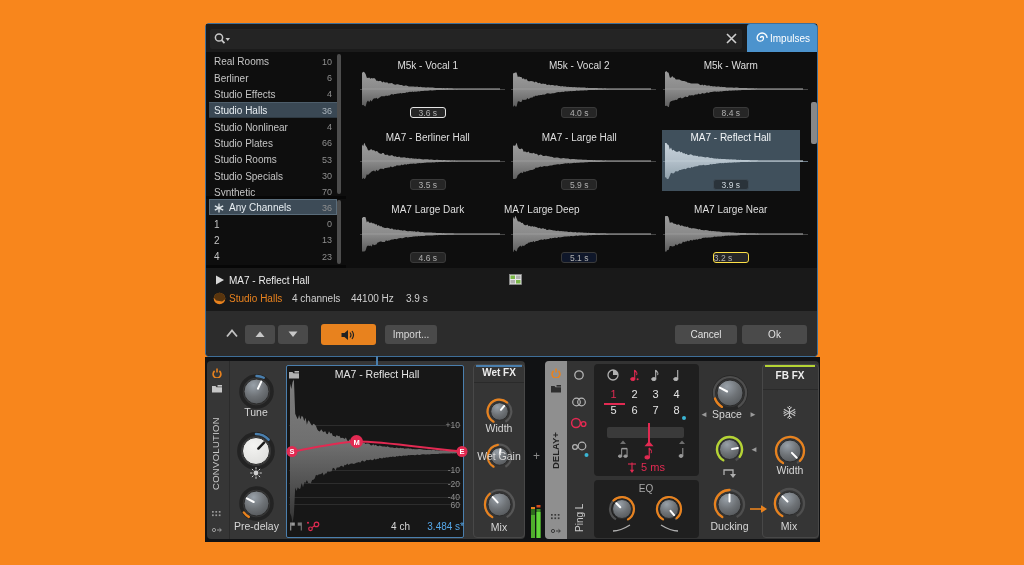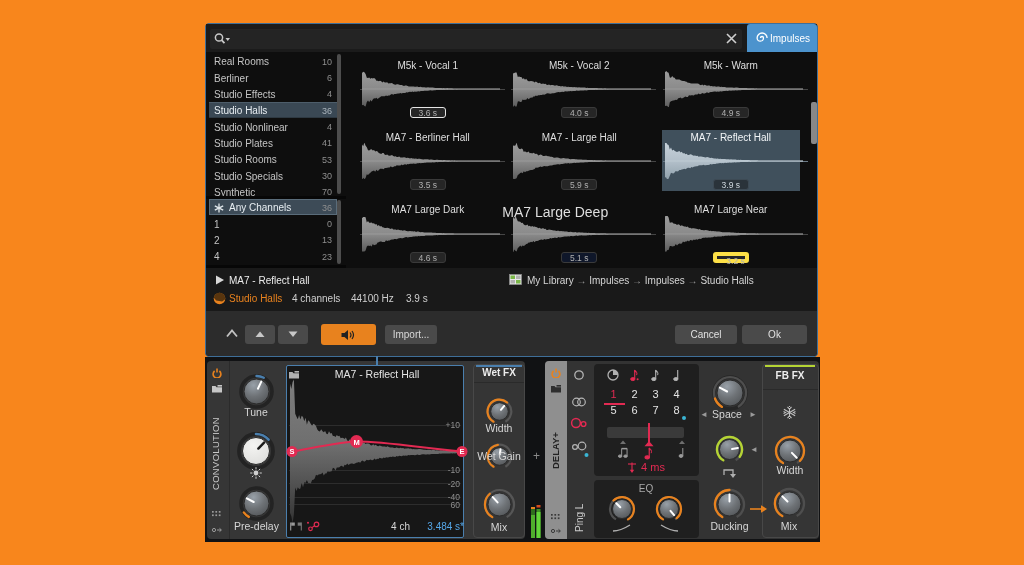--- a/index.html
+++ b/index.html
@@ -278,21 +278,21 @@
 <g stroke="#9a9a9a" fill="#9a9a9a">
         <ellipse cx="71" cy="17" rx="1.9" ry="1.4"></ellipse>
         <line x1="72.8" y1="16.8" x2="72.8" y2="9" stroke-width="1"></line>
       </g>
 </svg>
 <svg class="abs" style="left:627px;top:461.5px" width="10" height="12">
 <line x1="1" y1="2" x2="9" y2="2" stroke="#e22a52" stroke-width="1.1"></line>
 <line x1="5" y1="0.5" x2="5" y2="8" stroke="#e22a52" stroke-width="1.1"></line>
 <path d="M5,11 L2.8,7.8 L7.2,7.8 Z" fill="#e22a52"></path>
     </svg>
-<div class="abs" style="left:633px;top:460.5px;width:40px;text-align:center;font-size:11px;color:#e22a52">4 ms</div>
+<div class="abs" style="left:633px;top:460.5px;width:40px;text-align:center;font-size:11px;color:#e22a52">5 ms</div>
 <div class="abs" style="left:594px;top:480px;width:104.5px;height:57.5px;background:#1f1f1f;border-radius:4px"></div>
 <div style="position:absolute;left:631px;top:482.8px;width:30px;text-align:center;font-size:10px;color:#a8a8a8;">EQ</div>
 <svg style="position:absolute;left:606px;top:492.5px" width="32" height="32">
       <radialGradient id="g7" cx="0.38" cy="0.25" r="0.9">
         <stop offset="0" stop-color="#98a0a8"></stop>
         <stop offset="0.5" stop-color="#6e7276"></stop>
         <stop offset="1" stop-color="#4e5154"></stop>
       </radialGradient>
       <path d="M10,26.4 A12,12 0 1 1 22,26.4" fill="none" stroke="#4f4f4f" stroke-width="2.2"></path>
       <path d="M7.5,7.5 A12,12 0 1 1 22,26.4" fill="none" stroke="#e8821e" stroke-width="2.2" stroke-linecap="round"></path>
@@ -421,21 +421,21 @@
 <div class="abs" style="left:214px;top:72.5px;width:104px;font-size:10px;color:#c4c4c4;white-space:nowrap;overflow:hidden">Berliner</div>
 <div class="abs" style="left:300px;top:72.9px;width:32px;text-align:right;font-size:9px;color:#8f8f8f">6</div>
 <div class="abs" style="left:214px;top:88.9px;width:104px;font-size:10px;color:#c4c4c4;white-space:nowrap;overflow:hidden">Studio Effects</div>
 <div class="abs" style="left:300px;top:89.3px;width:32px;text-align:right;font-size:9px;color:#8f8f8f">4</div>
 <div class="abs" style="left:209px;top:102px;width:128px;height:16.3px;background:#3a4854;border-top:1px solid #4d5d6a;border-bottom:1px solid #2e3942"></div>
 <div class="abs" style="left:214px;top:105.2px;width:104px;font-size:10px;color:#e8eef2;white-space:nowrap;overflow:hidden">Studio Halls</div>
 <div class="abs" style="left:300px;top:105.6px;width:32px;text-align:right;font-size:9px;color:#a8b2ba">36</div>
 <div class="abs" style="left:214px;top:121.5px;width:104px;font-size:10px;color:#c4c4c4;white-space:nowrap;overflow:hidden">Studio Nonlinear</div>
 <div class="abs" style="left:300px;top:121.9px;width:32px;text-align:right;font-size:9px;color:#8f8f8f">4</div>
 <div class="abs" style="left:214px;top:137.8px;width:104px;font-size:10px;color:#c4c4c4;white-space:nowrap;overflow:hidden">Studio Plates</div>
-<div class="abs" style="left:300px;top:138.2px;width:32px;text-align:right;font-size:9px;color:#8f8f8f">41</div>
+<div class="abs" style="left:300px;top:138.2px;width:32px;text-align:right;font-size:9px;color:#8f8f8f">66</div>
 <div class="abs" style="left:214px;top:154.2px;width:104px;font-size:10px;color:#c4c4c4;white-space:nowrap;overflow:hidden">Studio Rooms</div>
 <div class="abs" style="left:300px;top:154.6px;width:32px;text-align:right;font-size:9px;color:#8f8f8f">53</div>
 <div class="abs" style="left:214px;top:170.5px;width:104px;font-size:10px;color:#c4c4c4;white-space:nowrap;overflow:hidden">Studio Specials</div>
 <div class="abs" style="left:300px;top:170.9px;width:32px;text-align:right;font-size:9px;color:#8f8f8f">30</div>
 <div class="abs" style="left:214px;top:186.8px;width:104px;font-size:10px;color:#c4c4c4;white-space:nowrap;overflow:hidden">Synthetic</div>
 <div class="abs" style="left:300px;top:187.2px;width:32px;text-align:right;font-size:9px;color:#8f8f8f">70</div>
 <div class="abs" style="left:206px;top:195.5px;width:140px;height:3.5px;background:#070707"></div>
 <div class="abs" style="left:336.5px;top:54px;width:4.5px;height:140px;background:#4d4d4d;border-radius:2px"></div>
 <div class="abs" style="left:209px;top:199px;width:128px;height:16.3px;background:#3d4b57;border:1px solid #5a6c7a"></div>
 <svg class="abs" style="left:214px;top:202.5px" width="10" height="10">
@@ -468,21 +468,21 @@
       <path d="M0,2.6 L1.2,2 L2.4,1.4 L3.6,1.5 L4.8,6.1 L6,5.4 L7.2,5.9 L8.4,5.9 L9.6,8 L10.8,7.2 L12,8.8 L13.2,7.7 L14.4,9.5 L15.6,10.3 L16.8,10.2 L18,9.9 L19.2,10.3 L20.4,10.5 L21.6,11.6 L22.8,10.6 L24,11.2 L25.2,12.2 L26.4,11.8 L27.6,12.4 L28.8,13 L30,12.6 L31.2,13.1 L32.4,12.8 L33.6,13.8 L34.8,13.9 L36,13.6 L37.2,14.2 L38.4,13.9 L39.6,13.9 L40.8,14.3 L42,14.8 L43.2,14.3 L44.4,14.5 L45.6,15 L46.8,15.1 L48,15.4 L49.2,15.1 L50.4,15.6 L51.6,15.5 L52.8,15.6 L54,15.9 L55.2,15.7 L56.4,15.9 L57.6,16 L58.8,15.9 L60,16.2 L61.2,16.1 L62.4,16.3 L63.6,16.2 L64.8,16.5 L66,16.3 L67.2,16.6 L68.4,16.5 L69.6,16.6 L70.8,16.6 L72,16.6 L73.2,16.9 L74.4,16.8 L75.6,17 L76.8,16.9 L78,17 L79.2,16.9 L80.4,17.1 L81.6,17.1 L82.8,17 L84,17.1 L85.2,17.3 L86.4,17.3 L87.6,17.3 L88.8,17.3 L90,17.4 L91.2,17.3 L92.4,17.3 L93.6,17.4 L94.8,17.4 L96,17.4 L97.2,17.4 L98.4,17.4 L99.6,17.4 L100.8,17.4 L102,17.4 L103.2,17.4 L104.4,17.4 L105.6,17.4 L106.8,17.4 L108,17.4 L109.2,17.4 L110.4,17.4 L111.6,17.4 L112.8,17.4 L114,17.4 L115.2,17.4 L116.4,17.4 L117.6,17.4 L118.8,17.4 L120,17.4 L121.2,17.4 L122.4,17.4 L123.6,17.4 L124.8,17.4 L126,17.4 L127.2,17.4 L128.4,17.4 L129.6,17.4 L130.8,17.4 L132,17.4 L133.2,17.4 L134.4,17.4 L135.6,17.4 L136.8,17.4 L138,17.4 L138,18.6 L136.8,18.6 L135.6,18.6 L134.4,18.6 L133.2,18.6 L132,18.6 L130.8,18.6 L129.6,18.6 L128.4,18.6 L127.2,18.6 L126,18.6 L124.8,18.6 L123.6,18.6 L122.4,18.6 L121.2,18.6 L120,18.6 L118.8,18.6 L117.6,18.6 L116.4,18.6 L115.2,18.6 L114,18.6 L112.8,18.6 L111.6,18.6 L110.4,18.6 L109.2,18.6 L108,18.6 L106.8,18.6 L105.6,18.6 L104.4,18.6 L103.2,18.6 L102,18.6 L100.8,18.6 L99.6,18.6 L98.4,18.6 L97.2,18.6 L96,18.6 L94.8,18.7 L93.6,18.6 L92.4,18.7 L91.2,18.6 L90,18.8 L88.8,18.7 L87.6,18.7 L86.4,18.7 L85.2,18.8 L84,18.9 L82.8,18.8 L81.6,19 L80.4,19 L79.2,19.1 L78,19.1 L76.8,19 L75.6,19.1 L74.4,19.3 L73.2,19.4 L72,19.2 L70.8,19.4 L69.6,19.5 L68.4,19.6 L67.2,19.4 L66,19.7 L64.8,19.8 L63.6,19.6 L62.4,20 L61.2,19.9 L60,19.9 L58.8,20.2 L57.6,20 L56.4,20.3 L55.2,20.3 L54,20.6 L52.8,20.3 L51.6,20.4 L50.4,21.1 L49.2,20.8 L48,20.9 L46.8,21.3 L45.6,21.1 L44.4,21.2 L43.2,21.5 L42,21.9 L40.8,22.3 L39.6,22.2 L38.4,22.5 L37.2,22.8 L36,22.6 L34.8,22.3 L33.6,22.5 L32.4,23.2 L31.2,23.8 L30,23.6 L28.8,24.1 L27.6,24 L26.4,24.2 L25.2,24.2 L24,25.1 L22.8,24.6 L21.6,25.4 L20.4,25.4 L19.2,26.7 L18,26.6 L16.8,27.3 L15.6,28.2 L14.4,27.1 L13.2,28.8 L12,28.8 L10.8,29 L9.6,28.6 L8.4,31 L7.2,31.1 L6,30.3 L4.8,30.6 L3.6,35.4 L2.4,35.6 L1.2,34.3 L0,36.2 Z" fill="url(#cellg)"></path>
       <line x1="0" y1="18" x2="138" y2="18" stroke="#b8b8b8" stroke-opacity="0.35"></line>
     </svg>
 <div class="abs" style="left:561.2px;top:107px;width:36px;height:11px;background:#262626;border:1px solid #3a3a3a;border-radius:3px;font-size:8.5px;color:#b0b0b0;text-align:center;line-height:10px">4.0 s</div>
 <div class="abs" style="left:661.5px;top:59.5px;width:138.5px;text-align:center;font-size:10px;color:#dfdfdf;white-space:nowrap">M5k - Warm</div>
 <div class="abs" style="left:662.5px;top:89px;width:145px;height:1px;background:#454545"></div>
 <svg class="abs" style="left:664.5px;top:71px" width="140" height="36">
       <path d="M0,1.2 L1.2,0 L2.4,1.3 L3.6,1.7 L4.8,6.5 L6,6.7 L7.2,5 L8.4,6.6 L9.6,6.7 L10.8,8.5 L12,8.4 L13.2,8.4 L14.4,8.6 L15.6,9.3 L16.8,9.8 L18,10 L19.2,9.9 L20.4,10.4 L21.6,10.7 L22.8,11.8 L24,11.7 L25.2,12.3 L26.4,12.6 L27.6,12.4 L28.8,12.5 L30,12.5 L31.2,12.5 L32.4,12.6 L33.6,12.8 L34.8,13.7 L36,14.2 L37.2,13.5 L38.4,14.4 L39.6,13.8 L40.8,14.2 L42,14.7 L43.2,14.5 L44.4,14.4 L45.6,15.3 L46.8,15.1 L48,15.5 L49.2,15.3 L50.4,15.6 L51.6,15.8 L52.8,15.4 L54,15.6 L55.2,15.9 L56.4,15.7 L57.6,15.9 L58.8,16 L60,16 L61.2,16.4 L62.4,16.4 L63.6,16.4 L64.8,16.4 L66,16.5 L67.2,16.5 L68.4,16.7 L69.6,16.7 L70.8,16.6 L72,16.6 L73.2,16.8 L74.4,16.9 L75.6,17 L76.8,16.9 L78,17.1 L79.2,17.1 L80.4,17 L81.6,17.1 L82.8,17.2 L84,17.3 L85.2,17.2 L86.4,17.3 L87.6,17.2 L88.8,17.3 L90,17.4 L91.2,17.3 L92.4,17.4 L93.6,17.4 L94.8,17.4 L96,17.4 L97.2,17.4 L98.4,17.4 L99.6,17.4 L100.8,17.4 L102,17.4 L103.2,17.4 L104.4,17.4 L105.6,17.4 L106.8,17.4 L108,17.4 L109.2,17.4 L110.4,17.4 L111.6,17.4 L112.8,17.4 L114,17.4 L115.2,17.4 L116.4,17.4 L117.6,17.4 L118.8,17.4 L120,17.4 L121.2,17.4 L122.4,17.4 L123.6,17.4 L124.8,17.4 L126,17.4 L127.2,17.4 L128.4,17.4 L129.6,17.4 L130.8,17.4 L132,17.4 L133.2,17.4 L134.4,17.4 L135.6,17.4 L136.8,17.4 L138,17.4 L138,18.6 L136.8,18.6 L135.6,18.6 L134.4,18.6 L133.2,18.6 L132,18.6 L130.8,18.6 L129.6,18.6 L128.4,18.6 L127.2,18.6 L126,18.6 L124.8,18.6 L123.6,18.6 L122.4,18.6 L121.2,18.6 L120,18.6 L118.8,18.6 L117.6,18.6 L116.4,18.6 L115.2,18.6 L114,18.6 L112.8,18.6 L111.6,18.6 L110.4,18.6 L109.2,18.6 L108,18.6 L106.8,18.6 L105.6,18.6 L104.4,18.6 L103.2,18.6 L102,18.6 L100.8,18.6 L99.6,18.6 L98.4,18.6 L97.2,18.6 L96,18.6 L94.8,18.6 L93.6,18.6 L92.4,18.6 L91.2,18.6 L90,18.7 L88.8,18.8 L87.6,18.7 L86.4,18.8 L85.2,18.9 L84,18.9 L82.8,18.9 L81.6,18.9 L80.4,19 L79.2,19 L78,19.1 L76.8,19 L75.6,19.2 L74.4,19.3 L73.2,19.2 L72,19.4 L70.8,19.3 L69.6,19.5 L68.4,19.4 L67.2,19.5 L66,19.8 L64.8,19.6 L63.6,19.8 L62.4,20 L61.2,19.8 L60,20.1 L58.8,20 L57.6,20.3 L56.4,20.4 L55.2,20.3 L54,20.7 L52.8,20.4 L51.6,20.8 L50.4,20.6 L49.2,20.6 L48,20.8 L46.8,20.9 L45.6,21 L44.4,21.4 L43.2,21.9 L42,21.3 L40.8,22.1 L39.6,22.4 L38.4,22.6 L37.2,22 L36,23 L34.8,23.3 L33.6,22.6 L32.4,23.4 L31.2,23.6 L30,23.4 L28.8,24.4 L27.6,24.3 L26.4,24.2 L25.2,24.4 L24,24.3 L22.8,25.9 L21.6,26 L20.4,25.6 L19.2,26.3 L18,27 L16.8,27.4 L15.6,26.6 L14.4,27.1 L13.2,27.3 L12,29.1 L10.8,28.7 L9.6,29.2 L8.4,29.6 L7.2,29.8 L6,30.3 L4.8,31.2 L3.6,37.5 L2.4,34.9 L1.2,34.7 L0,34.9 Z" fill="url(#cellg)"></path>
       <line x1="0" y1="18" x2="138" y2="18" stroke="#b8b8b8" stroke-opacity="0.35"></line>
     </svg>
-<div class="abs" style="left:712.8px;top:107px;width:36px;height:11px;background:#262626;border:1px solid #3a3a3a;border-radius:3px;font-size:8.5px;color:#b0b0b0;text-align:center;line-height:10px">4.9 s</div>
+<div class="abs" style="left:712.8px;top:107px;width:36px;height:11px;background:#262626;border:1px solid #3a3a3a;border-radius:3px;font-size:8.5px;color:#b0b0b0;text-align:center;line-height:10px">8.4 s</div>
 <div class="abs" style="left:358.5px;top:131.8px;width:138.5px;text-align:center;font-size:10px;color:#dfdfdf;white-space:nowrap">MA7 - Berliner Hall</div>
 <div class="abs" style="left:359.5px;top:161.3px;width:145px;height:1px;background:#454545"></div>
 <svg class="abs" style="left:361.5px;top:143.3px" width="140" height="36">
       <path d="M0,1.5 L1.2,3.2 L2.4,-0.4 L3.6,2.8 L4.8,4.3 L6,7.2 L7.2,7.4 L8.4,6.5 L9.6,6.2 L10.8,7.5 L12,7.1 L13.2,8.5 L14.4,8.1 L15.6,8.5 L16.8,10 L18,10.5 L19.2,10.9 L20.4,10.1 L21.6,10.1 L22.8,11.7 L24,12.1 L25.2,11.6 L26.4,12.6 L27.6,12.8 L28.8,12.5 L30,12.1 L31.2,13.1 L32.4,13.4 L33.6,13.2 L34.8,14 L36,14 L37.2,13.6 L38.4,14.4 L39.6,14.5 L40.8,14.4 L42,14.2 L43.2,14.4 L44.4,15 L45.6,14.8 L46.8,15.1 L48,15.4 L49.2,15.1 L50.4,15.4 L51.6,15.5 L52.8,15.7 L54,15.5 L55.2,16 L56.4,15.7 L57.6,15.8 L58.8,16.1 L60,16.2 L61.2,16.4 L62.4,16.2 L63.6,16.3 L64.8,16.2 L66,16.3 L67.2,16.7 L68.4,16.5 L69.6,16.6 L70.8,16.7 L72,16.9 L73.2,16.9 L74.4,16.8 L75.6,16.8 L76.8,17 L78,17 L79.2,17.1 L80.4,17.2 L81.6,17 L82.8,17.1 L84,17.2 L85.2,17.2 L86.4,17.2 L87.6,17.2 L88.8,17.4 L90,17.3 L91.2,17.4 L92.4,17.3 L93.6,17.4 L94.8,17.4 L96,17.4 L97.2,17.4 L98.4,17.4 L99.6,17.4 L100.8,17.4 L102,17.4 L103.2,17.4 L104.4,17.4 L105.6,17.4 L106.8,17.4 L108,17.4 L109.2,17.4 L110.4,17.4 L111.6,17.4 L112.8,17.4 L114,17.4 L115.2,17.4 L116.4,17.4 L117.6,17.4 L118.8,17.4 L120,17.4 L121.2,17.4 L122.4,17.4 L123.6,17.4 L124.8,17.4 L126,17.4 L127.2,17.4 L128.4,17.4 L129.6,17.4 L130.8,17.4 L132,17.4 L133.2,17.4 L134.4,17.4 L135.6,17.4 L136.8,17.4 L138,17.4 L138,18.6 L136.8,18.6 L135.6,18.6 L134.4,18.6 L133.2,18.6 L132,18.6 L130.8,18.6 L129.6,18.6 L128.4,18.6 L127.2,18.6 L126,18.6 L124.8,18.6 L123.6,18.6 L122.4,18.6 L121.2,18.6 L120,18.6 L118.8,18.6 L117.6,18.6 L116.4,18.6 L115.2,18.6 L114,18.6 L112.8,18.6 L111.6,18.6 L110.4,18.6 L109.2,18.6 L108,18.6 L106.8,18.6 L105.6,18.6 L104.4,18.6 L103.2,18.6 L102,18.6 L100.8,18.6 L99.6,18.6 L98.4,18.6 L97.2,18.6 L96,18.6 L94.8,18.7 L93.6,18.6 L92.4,18.7 L91.2,18.6 L90,18.6 L88.8,18.8 L87.6,18.8 L86.4,18.9 L85.2,18.9 L84,18.8 L82.8,18.8 L81.6,18.9 L80.4,19.1 L79.2,18.9 L78,19.1 L76.8,19.1 L75.6,19.2 L74.4,19.1 L73.2,19.2 L72,19.5 L70.8,19.2 L69.6,19.4 L68.4,19.4 L67.2,19.5 L66,19.6 L64.8,19.5 L63.6,19.8 L62.4,19.7 L61.2,20.1 L60,20 L58.8,20.2 L57.6,20.1 L56.4,20.2 L55.2,20.2 L54,20.7 L52.8,20.7 L51.6,20.5 L50.4,20.7 L49.2,20.7 L48,20.8 L46.8,21.3 L45.6,21 L44.4,21.8 L43.2,21.3 L42,21.6 L40.8,22.2 L39.6,21.6 L38.4,22.4 L37.2,22.6 L36,22.4 L34.8,22.2 L33.6,23.3 L32.4,23.2 L31.2,23.9 L30,24.2 L28.8,23.3 L27.6,24.6 L26.4,24.5 L25.2,24.7 L24,25 L22.8,25.1 L21.6,26.2 L20.4,25.7 L19.2,25.8 L18,25.8 L16.8,27.3 L15.6,27.9 L14.4,26.7 L13.2,28.8 L12,27.5 L10.8,27.9 L9.6,28.5 L8.4,29.7 L7.2,30.7 L6,32 L4.8,31.2 L3.6,35 L2.4,36.2 L1.2,34.7 L0,37.1 Z" fill="url(#cellg)"></path>
       <line x1="0" y1="18" x2="138" y2="18" stroke="#b8b8b8" stroke-opacity="0.35"></line>
     </svg>
 <div class="abs" style="left:409.8px;top:179.3px;width:36px;height:11px;background:#262626;border:1px solid #3a3a3a;border-radius:3px;font-size:8.5px;color:#b0b0b0;text-align:center;line-height:10px">3.5 s</div>
 <div class="abs" style="left:510px;top:131.8px;width:138.5px;text-align:center;font-size:10px;color:#dfdfdf;white-space:nowrap">MA7 - Large Hall</div>
 <div class="abs" style="left:511px;top:161.3px;width:145px;height:1px;background:#454545"></div>
 <svg class="abs" style="left:513px;top:143.3px" width="140" height="36">
@@ -498,48 +498,47 @@
       <line x1="0" y1="18" x2="138" y2="18" stroke="#d8e2e8" stroke-opacity="0.35"></line>
     </svg>
 <div class="abs" style="left:712.8px;top:179.3px;width:36px;height:11px;background:#2a333a;border:1px solid #3d4a54;border-radius:3px;font-size:8.5px;color:#cfd8de;text-align:center;line-height:10px">3.9 s</div>
 <div class="abs" style="left:358.5px;top:204.1px;width:138.5px;text-align:center;font-size:10px;color:#dfdfdf;white-space:nowrap">MA7 Large Dark</div>
 <div class="abs" style="left:359.5px;top:233.6px;width:145px;height:1px;background:#454545"></div>
 <svg class="abs" style="left:361.5px;top:215.6px" width="140" height="36">
       <path d="M0,2.2 L1.2,1.1 L2.4,1 L3.6,1.3 L4.8,6.5 L6,5.1 L7.2,6.8 L8.4,6.7 L9.6,6.4 L10.8,7.6 L12,7.3 L13.2,8.6 L14.4,8.1 L15.6,9.9 L16.8,9.1 L18,10.4 L19.2,9.9 L20.4,11.2 L21.6,11.6 L22.8,11.9 L24,12 L25.2,11.8 L26.4,12 L27.6,12.6 L28.8,12.9 L30,12.3 L31.2,13.4 L32.4,13.6 L33.6,13.5 L34.8,13.9 L36,13.4 L37.2,14.1 L38.4,14.3 L39.6,14.2 L40.8,14.7 L42,14.2 L43.2,14.6 L44.4,15 L45.6,15.2 L46.8,15.2 L48,15 L49.2,15.2 L50.4,15.3 L51.6,15.4 L52.8,15.3 L54,15.9 L55.2,15.6 L56.4,15.6 L57.6,16 L58.8,16.2 L60,16.1 L61.2,16.3 L62.4,16.4 L63.6,16.4 L64.8,16.4 L66,16.4 L67.2,16.6 L68.4,16.6 L69.6,16.6 L70.8,16.7 L72,16.8 L73.2,16.8 L74.4,16.9 L75.6,17 L76.8,17 L78,16.9 L79.2,17 L80.4,17.2 L81.6,17.1 L82.8,17.2 L84,17.2 L85.2,17.2 L86.4,17.2 L87.6,17.3 L88.8,17.3 L90,17.3 L91.2,17.3 L92.4,17.4 L93.6,17.4 L94.8,17.4 L96,17.4 L97.2,17.4 L98.4,17.4 L99.6,17.4 L100.8,17.4 L102,17.4 L103.2,17.4 L104.4,17.4 L105.6,17.4 L106.8,17.4 L108,17.4 L109.2,17.4 L110.4,17.4 L111.6,17.4 L112.8,17.4 L114,17.4 L115.2,17.4 L116.4,17.4 L117.6,17.4 L118.8,17.4 L120,17.4 L121.2,17.4 L122.4,17.4 L123.6,17.4 L124.8,17.4 L126,17.4 L127.2,17.4 L128.4,17.4 L129.6,17.4 L130.8,17.4 L132,17.4 L133.2,17.4 L134.4,17.4 L135.6,17.4 L136.8,17.4 L138,17.4 L138,18.6 L136.8,18.6 L135.6,18.6 L134.4,18.6 L133.2,18.6 L132,18.6 L130.8,18.6 L129.6,18.6 L128.4,18.6 L127.2,18.6 L126,18.6 L124.8,18.6 L123.6,18.6 L122.4,18.6 L121.2,18.6 L120,18.6 L118.8,18.6 L117.6,18.6 L116.4,18.6 L115.2,18.6 L114,18.6 L112.8,18.6 L111.6,18.6 L110.4,18.6 L109.2,18.6 L108,18.6 L106.8,18.6 L105.6,18.6 L104.4,18.6 L103.2,18.6 L102,18.6 L100.8,18.6 L99.6,18.6 L98.4,18.6 L97.2,18.6 L96,18.6 L94.8,18.6 L93.6,18.6 L92.4,18.6 L91.2,18.7 L90,18.8 L88.8,18.8 L87.6,18.8 L86.4,18.8 L85.2,18.8 L84,19 L82.8,19 L81.6,18.9 L80.4,19 L79.2,19 L78,19.1 L76.8,19.1 L75.6,19.2 L74.4,19.1 L73.2,19.2 L72,19.3 L70.8,19.4 L69.6,19.5 L68.4,19.5 L67.2,19.4 L66,19.5 L64.8,19.6 L63.6,19.6 L62.4,20 L61.2,19.9 L60,19.9 L58.8,20 L57.6,20.3 L56.4,20.1 L55.2,20.6 L54,20.3 L52.8,20.4 L51.6,20.4 L50.4,20.8 L49.2,20.9 L48,20.9 L46.8,21.3 L45.6,21.4 L44.4,21 L43.2,21.2 L42,21.7 L40.8,22.2 L39.6,22.2 L38.4,22.1 L37.2,22.2 L36,22.6 L34.8,23.2 L33.6,22.9 L32.4,23 L31.2,23.6 L30,23.5 L28.8,23.7 L27.6,24.6 L26.4,24.6 L25.2,25 L24,24.3 L22.8,26 L21.6,26 L20.4,26 L19.2,25.6 L18,25.6 L16.8,26.3 L15.6,26.6 L14.4,28.6 L13.2,28.7 L12,29.3 L10.8,28.1 L9.6,30.4 L8.4,29.6 L7.2,30.1 L6,29.4 L4.8,30.6 L3.6,34.4 L2.4,35.5 L1.2,35.4 L0,35.6 Z" fill="url(#cellg)"></path>
       <line x1="0" y1="18" x2="138" y2="18" stroke="#b8b8b8" stroke-opacity="0.35"></line>
     </svg>
 <div class="abs" style="left:409.8px;top:251.6px;width:36px;height:11px;background:#262626;border:1px solid #3a3a3a;border-radius:3px;font-size:8.5px;color:#b0b0b0;text-align:center;line-height:10px">4.6 s</div>
-<div class="abs" style="left:486px;top:204.1px;width:138.5px;text-align:center;font-size:14px;color:#dfdfdf;white-space:nowrap">MA7 Large Deep</div>
+<div class="abs" style="left:504px;top:204.1px;width:138.5px;font-size:10px;color:#dfdfdf;white-space:nowrap">MA7 Large Deep</div>
 <div class="abs" style="left:511px;top:233.6px;width:145px;height:1px;background:#454545"></div>
 <svg class="abs" style="left:513px;top:215.6px" width="140" height="36">
       <path d="M0,0.5 L1.2,3.2 L2.4,-0.5 L3.6,2.5 L4.8,5.2 L6,5.6 L7.2,5.7 L8.4,6.9 L9.6,6.8 L10.8,8.6 L12,9.2 L13.2,9.3 L14.4,8.5 L15.6,10.3 L16.8,9.8 L18,10.7 L19.2,9.9 L20.4,10.7 L21.6,10.5 L22.8,10.9 L24,11.2 L25.2,12.3 L26.4,11.8 L27.6,12.6 L28.8,12.7 L30,12.1 L31.2,12.9 L32.4,12.7 L33.6,13.9 L34.8,14 L36,13.6 L37.2,13.7 L38.4,14 L39.6,14.3 L40.8,14.5 L42,14.6 L43.2,15 L44.4,14.7 L45.6,14.8 L46.8,15.3 L48,14.9 L49.2,15.3 L50.4,15.2 L51.6,15.6 L52.8,15.6 L54,15.5 L55.2,16 L56.4,15.9 L57.6,15.8 L58.8,15.9 L60,16.3 L61.2,16.3 L62.4,16.1 L63.6,16.4 L64.8,16.6 L66,16.3 L67.2,16.6 L68.4,16.6 L69.6,16.5 L70.8,16.8 L72,16.8 L73.2,16.8 L74.4,16.9 L75.6,16.8 L76.8,16.9 L78,16.9 L79.2,17 L80.4,17 L81.6,17.1 L82.8,17.2 L84,17.2 L85.2,17.3 L86.4,17.3 L87.6,17.2 L88.8,17.3 L90,17.3 L91.2,17.3 L92.4,17.3 L93.6,17.4 L94.8,17.4 L96,17.4 L97.2,17.4 L98.4,17.4 L99.6,17.4 L100.8,17.4 L102,17.4 L103.2,17.4 L104.4,17.4 L105.6,17.4 L106.8,17.4 L108,17.4 L109.2,17.4 L110.4,17.4 L111.6,17.4 L112.8,17.4 L114,17.4 L115.2,17.4 L116.4,17.4 L117.6,17.4 L118.8,17.4 L120,17.4 L121.2,17.4 L122.4,17.4 L123.6,17.4 L124.8,17.4 L126,17.4 L127.2,17.4 L128.4,17.4 L129.6,17.4 L130.8,17.4 L132,17.4 L133.2,17.4 L134.4,17.4 L135.6,17.4 L136.8,17.4 L138,17.4 L138,18.6 L136.8,18.6 L135.6,18.6 L134.4,18.6 L133.2,18.6 L132,18.6 L130.8,18.6 L129.6,18.6 L128.4,18.6 L127.2,18.6 L126,18.6 L124.8,18.6 L123.6,18.6 L122.4,18.6 L121.2,18.6 L120,18.6 L118.8,18.6 L117.6,18.6 L116.4,18.6 L115.2,18.6 L114,18.6 L112.8,18.6 L111.6,18.6 L110.4,18.6 L109.2,18.6 L108,18.6 L106.8,18.6 L105.6,18.6 L104.4,18.6 L103.2,18.6 L102,18.6 L100.8,18.6 L99.6,18.6 L98.4,18.6 L97.2,18.6 L96,18.6 L94.8,18.7 L93.6,18.7 L92.4,18.7 L91.2,18.6 L90,18.7 L88.8,18.8 L87.6,18.8 L86.4,18.9 L85.2,18.9 L84,18.8 L82.8,18.9 L81.6,18.9 L80.4,19 L79.2,19 L78,19.2 L76.8,19.1 L75.6,19.2 L74.4,19.2 L73.2,19.4 L72,19.5 L70.8,19.5 L69.6,19.4 L68.4,19.3 L67.2,19.6 L66,19.5 L64.8,19.9 L63.6,19.6 L62.4,19.8 L61.2,20.1 L60,20.2 L58.8,19.9 L57.6,20.1 L56.4,20.5 L55.2,20.2 L54,20.6 L52.8,20.5 L51.6,20.5 L50.4,20.7 L49.2,20.9 L48,21.3 L46.8,21.5 L45.6,21.1 L44.4,21.7 L43.2,21.9 L42,21.5 L40.8,22 L39.6,22.1 L38.4,22.6 L37.2,22 L36,23 L34.8,23.1 L33.6,23.3 L32.4,23.6 L31.2,23 L30,24.1 L28.8,23.6 L27.6,23.8 L26.4,23.9 L25.2,24.7 L24,25.1 L22.8,25.1 L21.6,26.3 L20.4,24.9 L19.2,26.2 L18,25.7 L16.8,26.4 L15.6,26.6 L14.4,27.7 L13.2,28 L12,29.2 L10.8,29.9 L9.6,29.6 L8.4,30.8 L7.2,29.6 L6,30.9 L4.8,32.1 L3.6,35.6 L2.4,34.8 L1.2,33.6 L0,37.3 Z" fill="url(#cellg)"></path>
       <line x1="0" y1="18" x2="138" y2="18" stroke="#b8b8b8" stroke-opacity="0.35"></line>
     </svg>
 <div class="abs" style="left:561.2px;top:251.6px;width:36px;height:11px;background:#0f172a;border:1px solid #3a3a3a;border-radius:3px;font-size:8.5px;color:#b0b0b0;text-align:center;line-height:10px">5.1 s</div>
 <div class="abs" style="left:661.5px;top:204.1px;width:138.5px;text-align:center;font-size:10px;color:#dfdfdf;white-space:nowrap">MA7 Large Near</div>
 <div class="abs" style="left:662.5px;top:233.6px;width:145px;height:1px;background:#454545"></div>
 <svg class="abs" style="left:664.5px;top:215.6px" width="140" height="36">
       <path d="M0,0.4 L1.2,-0.5 L2.4,-0.3 L3.6,1.4 L4.8,6.8 L6,6.5 L7.2,6.2 L8.4,7.6 L9.6,7.7 L10.8,8 L12,8.9 L13.2,8.3 L14.4,8.7 L15.6,10 L16.8,9.3 L18,10.1 L19.2,10.6 L20.4,10.5 L21.6,11.1 L22.8,10.6 L24,12 L25.2,11.7 L26.4,12.4 L27.6,12.2 L28.8,12.3 L30,12.5 L31.2,12.8 L32.4,13 L33.6,13.4 L34.8,13.1 L36,13.9 L37.2,13.9 L38.4,14.3 L39.6,14.2 L40.8,14 L42,14.3 L43.2,14.4 L44.4,14.9 L45.6,14.7 L46.8,15.2 L48,15.1 L49.2,15.2 L50.4,15.3 L51.6,15.5 L52.8,15.4 L54,15.5 L55.2,15.8 L56.4,15.9 L57.6,16.2 L58.8,16.2 L60,16.3 L61.2,16.3 L62.4,16.2 L63.6,16.2 L64.8,16.3 L66,16.5 L67.2,16.6 L68.4,16.6 L69.6,16.8 L70.8,16.7 L72,16.9 L73.2,16.8 L74.4,16.9 L75.6,16.9 L76.8,16.9 L78,17 L79.2,17 L80.4,17 L81.6,17.2 L82.8,17.2 L84,17.2 L85.2,17.2 L86.4,17.3 L87.6,17.2 L88.8,17.3 L90,17.3 L91.2,17.4 L92.4,17.3 L93.6,17.4 L94.8,17.4 L96,17.4 L97.2,17.4 L98.4,17.4 L99.6,17.4 L100.8,17.4 L102,17.4 L103.2,17.4 L104.4,17.4 L105.6,17.4 L106.8,17.4 L108,17.4 L109.2,17.4 L110.4,17.4 L111.6,17.4 L112.8,17.4 L114,17.4 L115.2,17.4 L116.4,17.4 L117.6,17.4 L118.8,17.4 L120,17.4 L121.2,17.4 L122.4,17.4 L123.6,17.4 L124.8,17.4 L126,17.4 L127.2,17.4 L128.4,17.4 L129.6,17.4 L130.8,17.4 L132,17.4 L133.2,17.4 L134.4,17.4 L135.6,17.4 L136.8,17.4 L138,17.4 L138,18.6 L136.8,18.6 L135.6,18.6 L134.4,18.6 L133.2,18.6 L132,18.6 L130.8,18.6 L129.6,18.6 L128.4,18.6 L127.2,18.6 L126,18.6 L124.8,18.6 L123.6,18.6 L122.4,18.6 L121.2,18.6 L120,18.6 L118.8,18.6 L117.6,18.6 L116.4,18.6 L115.2,18.6 L114,18.6 L112.8,18.6 L111.6,18.6 L110.4,18.6 L109.2,18.6 L108,18.6 L106.8,18.6 L105.6,18.6 L104.4,18.6 L103.2,18.6 L102,18.6 L100.8,18.6 L99.6,18.6 L98.4,18.6 L97.2,18.6 L96,18.6 L94.8,18.6 L93.6,18.7 L92.4,18.7 L91.2,18.7 L90,18.8 L88.8,18.7 L87.6,18.7 L86.4,18.8 L85.2,18.8 L84,18.8 L82.8,18.9 L81.6,18.8 L80.4,18.9 L79.2,18.9 L78,18.9 L76.8,19 L75.6,19.1 L74.4,19.3 L73.2,19.2 L72,19.4 L70.8,19.4 L69.6,19.4 L68.4,19.6 L67.2,19.5 L66,19.6 L64.8,19.7 L63.6,19.6 L62.4,19.8 L61.2,19.7 L60,19.8 L58.8,20.3 L57.6,20 L56.4,20.5 L55.2,20.5 L54,20.6 L52.8,20.6 L51.6,20.8 L50.4,20.7 L49.2,20.6 L48,21.2 L46.8,21.2 L45.6,21.5 L44.4,21.6 L43.2,21.4 L42,21.8 L40.8,21.6 L39.6,21.8 L38.4,21.8 L37.2,22.1 L36,23 L34.8,22.8 L33.6,22.9 L32.4,23.7 L31.2,23.3 L30,23.9 L28.8,23.4 L27.6,24.5 L26.4,24.2 L25.2,23.9 L24,25.6 L22.8,24.5 L21.6,25.4 L20.4,25.4 L19.2,26.2 L18,25.5 L16.8,27.6 L15.6,27.7 L14.4,27.6 L13.2,28.2 L12,29.5 L10.8,28 L9.6,29.9 L8.4,30.2 L7.2,30.4 L6,29.9 L4.8,30.1 L3.6,34.1 L2.4,34.1 L1.2,35.7 L0,35.6 Z" fill="url(#cellg)"></path>
       <line x1="0" y1="18" x2="138" y2="18" stroke="#b8b8b8" stroke-opacity="0.35"></line>
     </svg>
-<div class="abs" style="left:712.8px;top:251.6px;width:36px;height:11px;background:#262626;border:4px solid #fde047;border-radius:3px;font-size:8.5px;color:#b0b0b0;text-align:right;line-height:10px">3.2 s</div>
+<div class="abs" style="left:712.8px;top:251.6px;width:36px;height:11px;background:#262626;border:1px solid #fde047;border-radius:3px;font-size:8.5px;color:#b0b0b0;text-align:left;line-height:10px">3.2 s</div>
 <div class="abs" style="left:811px;top:102px;width:6px;height:42px;background:#888;border-radius:2px"></div>
 <div class="abs" style="left:206px;top:268px;width:611px;height:43px;background:#191919"></div>
 <svg class="abs" style="left:215px;top:275px" width="10" height="10">
       <path d="M1,0.5 L9,5 L1,9.5 Z" fill="#d8d8d8"></path>
     </svg>
 <div class="abs" style="left:229px;top:275px;width:200px;font-size:10px;color:#ececec">MA7 - Reflect Hall</div>
 <svg class="abs" style="left:509px;top:274px" width="13" height="11">
 <rect x="0.5" y="0.5" width="12" height="10" fill="#e6e6e6" stroke="#8a8a8a" stroke-width="0.8"></rect>
 <rect x="1.5" y="1.5" width="4.5" height="3.5" fill="#7ab648"></rect>
 <rect x="7" y="1.5" width="4.5" height="3.5" fill="#b0b0b0"></rect>
 <rect x="1.5" y="6" width="4.5" height="3.5" fill="#b0b0b0"></rect>
 <rect x="7" y="6" width="4.5" height="3.5" fill="#7ab648"></rect>
     </svg>
-<div class="abs" style="left:527px;top:274.5px;width:290px;font-size:10px;color:#d5d5d5">My Library <span style="color:#999">→</span> Impulses <span style="color:#999">→</span> Impulses <span style="color:#999">→</span> Studio Halls</div>
 <svg class="abs" style="left:213px;top:292px" width="13" height="13">
 <circle cx="6.5" cy="6.5" r="5.8" fill="#e8821e"></circle>
 <path d="M0.7,6.5 A5.8,5.8 0 0 1 12.3,6.5 L9.5,9 L3.5,9 Z" fill="#40280c" opacity="0.85" transform="rotate(8 6.5 6.5)"></path>
     </svg>
 <div class="abs" style="left:229px;top:293px;width:100px;font-size:10px;color:#e8821e">Studio Halls</div>
 <div class="abs" style="left:292px;top:293px;width:100px;font-size:10px;color:#cfcfcf">4 channels</div>
 <div class="abs" style="left:351px;top:293px;width:100px;font-size:10px;color:#cfcfcf">44100 Hz</div>
 <div class="abs" style="left:406px;top:293px;width:100px;font-size:10px;color:#cfcfcf">3.9 s</div>
 <div class="abs" style="left:206px;top:311px;width:611px;height:45px;background:#2c2c2c;border-radius:0 0 4px 4px"></div>
 <svg class="abs" style="left:226px;top:329px" width="12" height="9">

